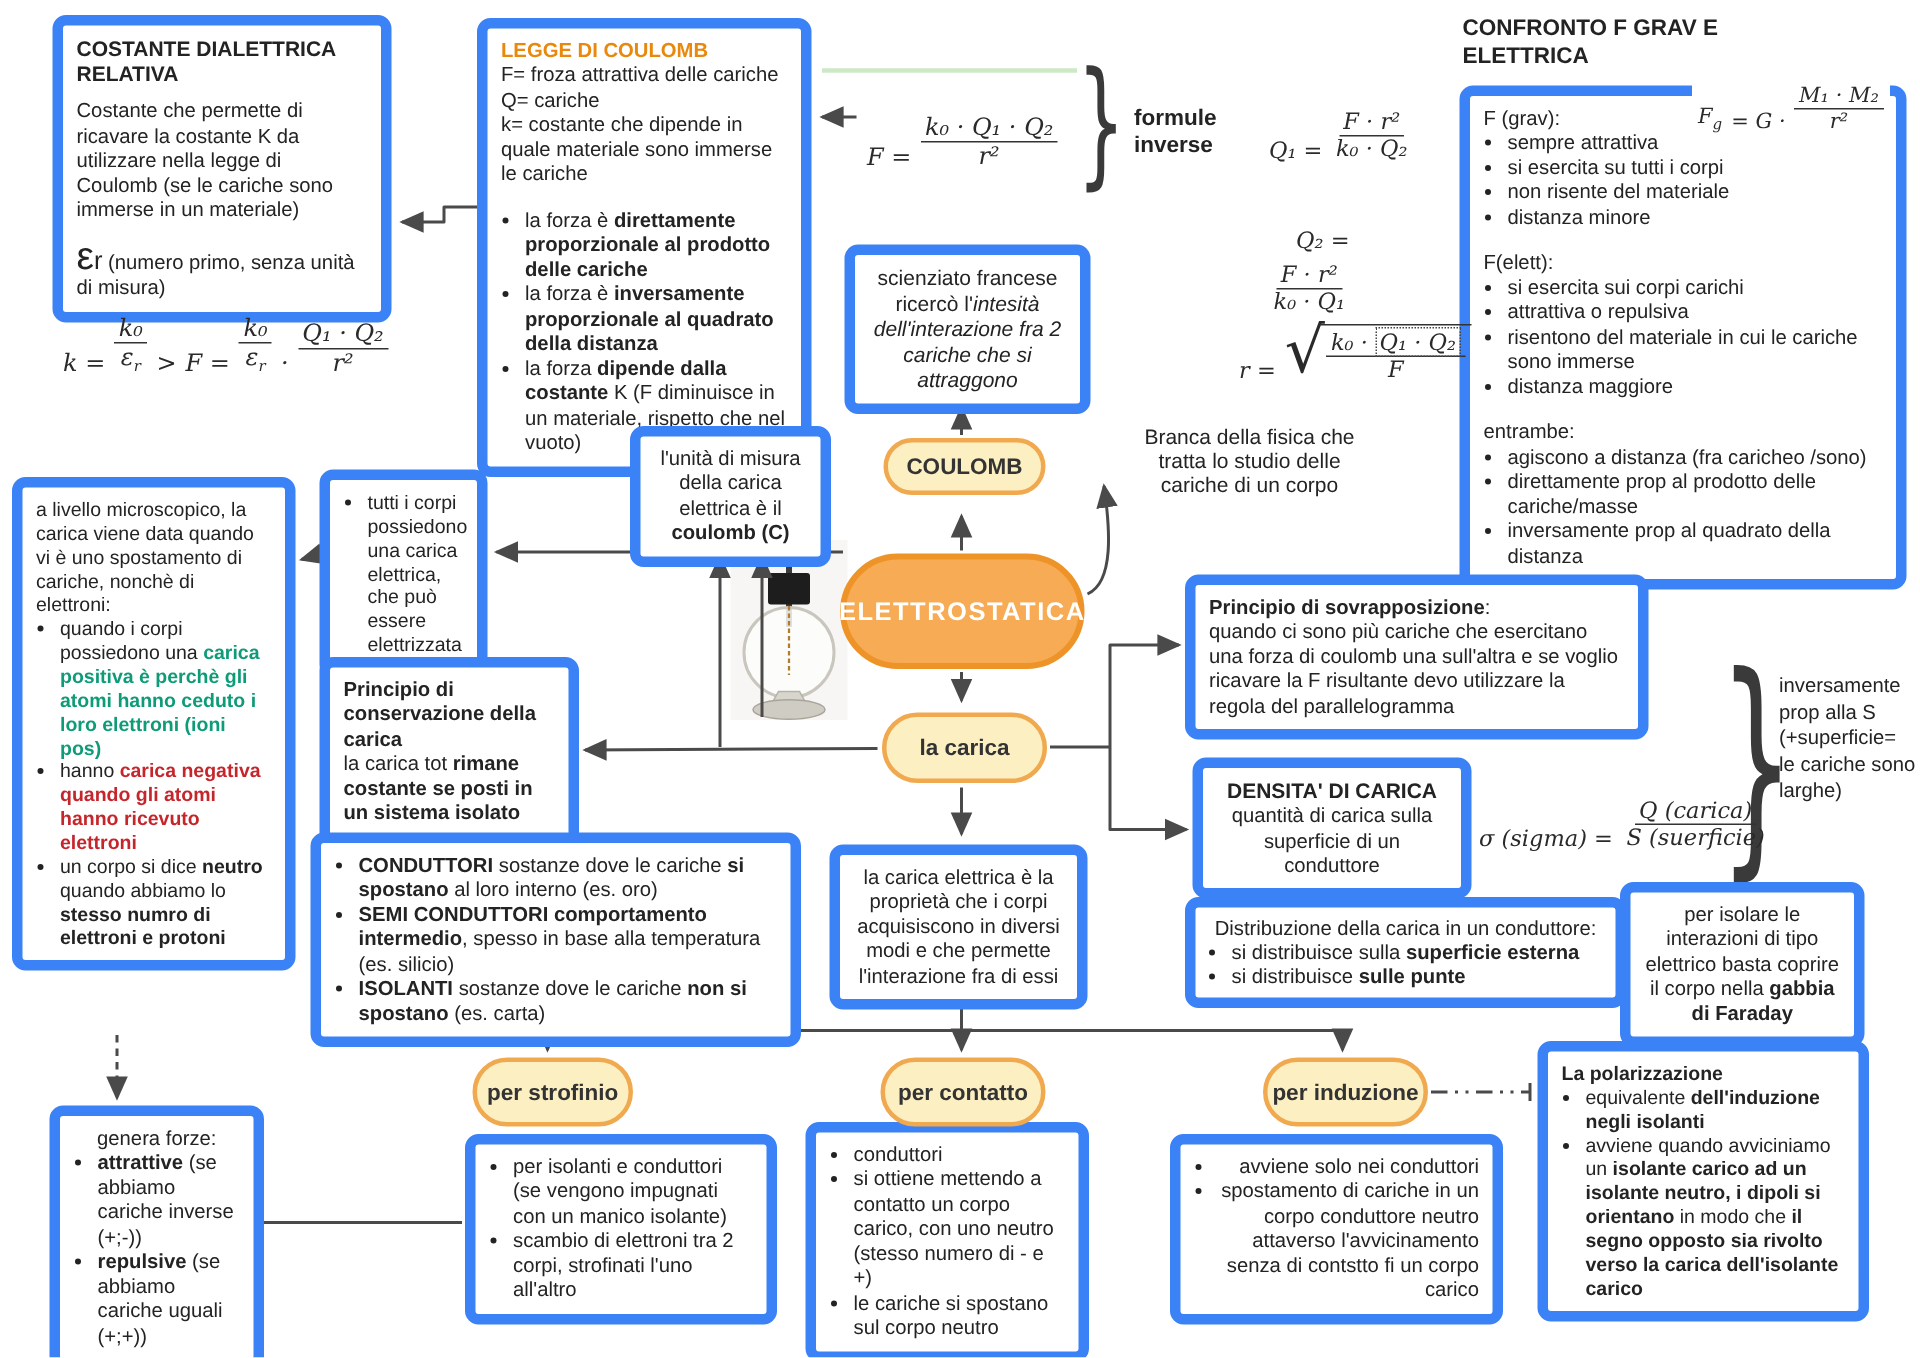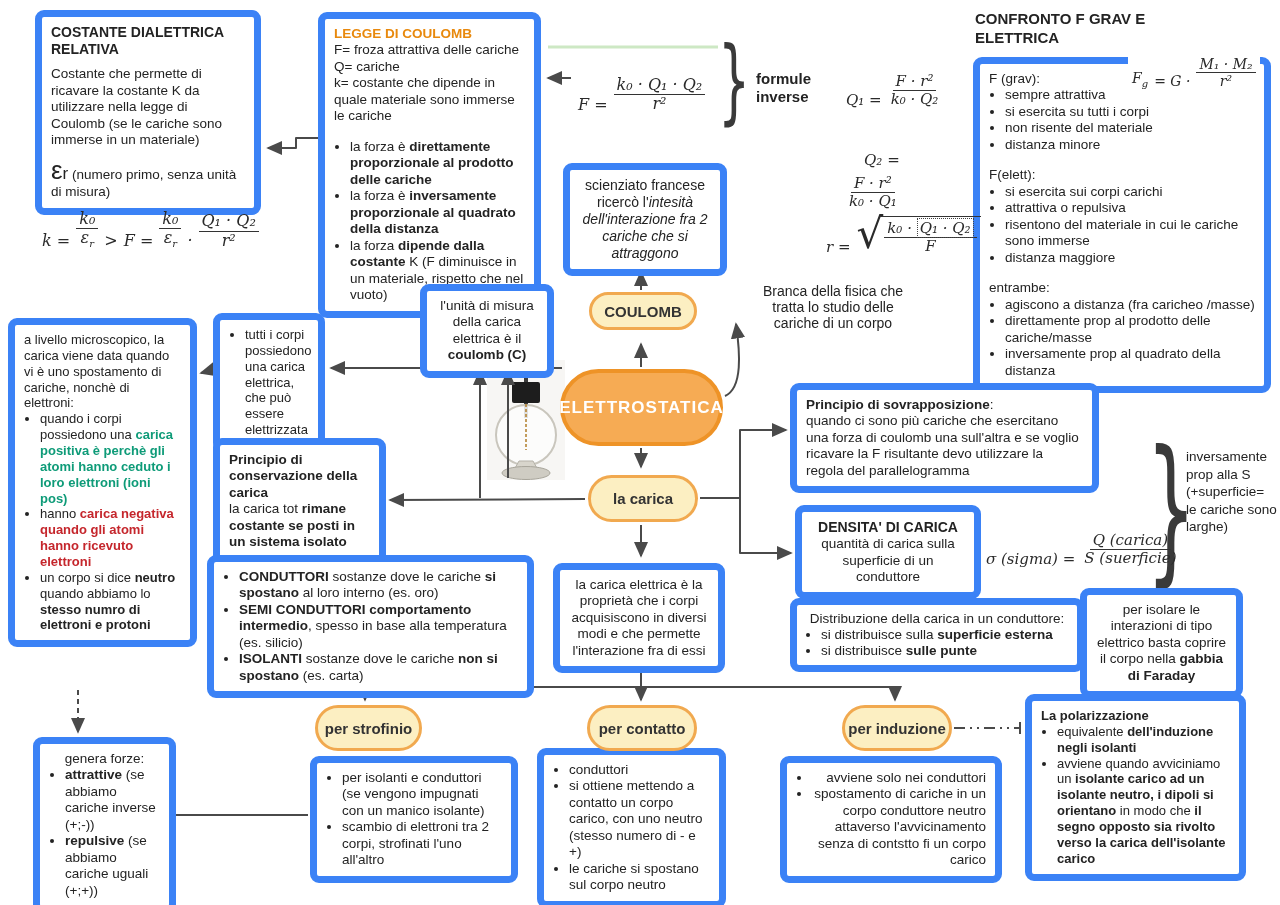--- a/index.html
+++ b/index.html
@@ -233,21 +233,21 @@
     <div>F(elett):</div>
     <ul>
         <li>si esercita sui corpi carichi</li>
         <li>attrattiva o repulsiva</li>
         <li>risentono del materiale in cui le cariche sono immerse</li>
         <li>distanza maggiore</li>
       </ul>
     <div class="gap"></div>
     <div>entrambe:</div>
     <ul>
-        <li>agiscono a distanza (fra caricheo /masse)</li>
+        <li>agiscono a distanza (fra caricheo /sono)</li>
         <li>direttamente prop al prodotto delle cariche/masse</li>
         <li>inversamente prop al quadrato della distanza</li>
       </ul>
   </div>
 
   <div class="box center" id="scienziato-box">scienziato francese ricercò l'<span class="i">intesità dell'interazione fra 2 cariche che si attraggono</span></div>
 
   <div class="pill" id="node-coulomb">COULOMB</div>
   <div class="pill root" id="node-elettrostatica">ELETTROSTATICA</div>
   <div class="plain center" id="branca-text">Branca della fisica che tratta lo studio delle cariche di un corpo</div>

